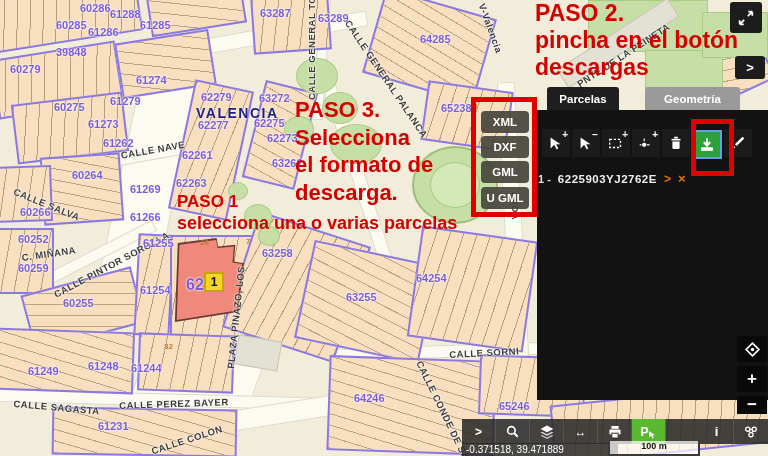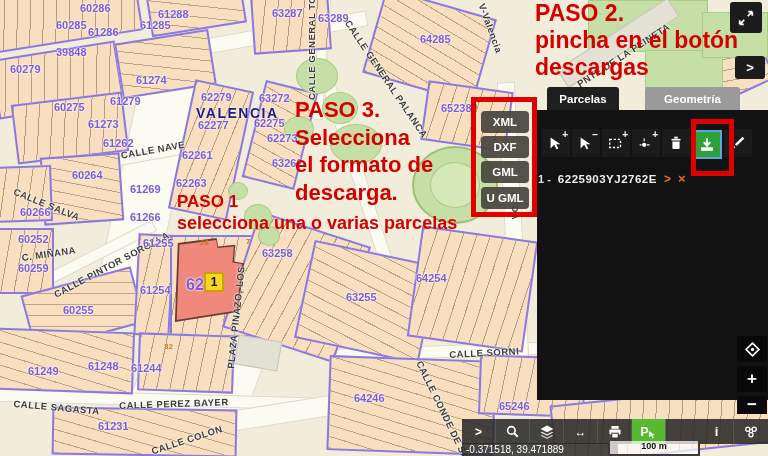--- a/index.html
+++ b/index.html
@@ -169,41 +169,41 @@
       <span class="street-label" style="left: 21px; top: 252px; transform: rotate(-8deg);">C. MIÑANA</span>
       <span class="street-label" style="left: 52px; top: 290px; transform: rotate(-28deg);">CALLE PINTOR SOROLLA</span>
       <span class="street-label" style="left: 225px; top: 368px; transform: rotate(-84deg);">PLAZA PINAZO, LOS</span>
       <span class="street-label" style="left: 14px; top: 398px; transform: rotate(5deg);">CALLE SAGASTA</span>
       <span class="street-label" style="left: 119px; top: 400px; transform: rotate(-2deg);">CALLE PEREZ BAYER</span>
       <span class="street-label" style="left: 150px; top: 446px; transform: rotate(-18deg);">CALLE COLON</span>
       <span class="street-label" style="left: 449px; top: 349px; transform: rotate(-3deg);">CALLE SORNI</span>
       <span class="street-label" style="left: 424px; top: 359px; transform: rotate(64deg);">CALLE CONDE DE SAL</span>
       <span class="street-label" style="left: 521px; top: 192px; transform: rotate(90deg);">AVDA</span>
       <span class="block-label" style="left: 80px; top: 2px;">60286</span>
-      <span class="block-label" style="left: 110px; top: 8px; padding-left: 48px;">61288</span>
+      <span class="block-label" style="left: 110px; top: 8px;">61288</span>
       <span class="block-label" style="left: 56px; top: 19px;">60285</span>
       <span class="block-label" style="left: 88px; top: 26px;">61286</span>
       <span class="block-label" style="left: 140px; top: 19px;">61285</span>
-      <span class="block-label" style="left: 272px; top: 7px;">63287</span>
+      <span class="block-label" style="left: 260px; top: 7px;">63287</span>
       <span class="block-label" style="left: 318px; top: 12px;">63289</span>
       <span class="block-label" style="left: 420px; top: 33px;">64285</span>
       <span class="block-label" style="left: 56px; top: 46px;">39848</span>
       <span class="block-label" style="left: 10px; top: 63px;">60279</span>
       <span class="block-label" style="left: 136px; top: 74px;">61274</span>
       <span class="block-label" style="left: 110px; top: 95px;">61279</span>
       <span class="block-label" style="left: 54px; top: 101px;">60275</span>
       <span class="block-label" style="left: 88px; top: 118px;">61273</span>
       <span class="block-label" style="left: 103px; top: 137px;">61262</span>
       <span class="block-label" style="left: 72px; top: 169px;">60264</span>
       <span class="block-label" style="left: 130px; top: 183px;">61269</span>
       <span class="block-label" style="left: 20px; top: 206px;">60266</span>
       <span class="block-label" style="left: 130px; top: 211px;">61266</span>
       <span class="block-label" style="left: 18px; top: 233px;">60252</span>
       <span class="block-label" style="left: 18px; top: 262px;">60259</span>
-      <span class="block-label" style="left: 63px; top: 304px;">60255</span>
+      <span class="block-label" style="left: 63px; top: 297px;">60255</span>
       <span class="block-label" style="left: 143px; top: 237px;">61255</span>
       <span class="block-label" style="left: 140px; top: 284px;">61254</span>
       <span class="block-label" style="left: 201px; top: 91px;">62279</span>
       <span class="block-label" style="left: 259px; top: 92px;">63272</span>
       <span class="block-label" style="left: 198px; top: 119px;">62277</span>
       <span class="block-label" style="left: 254px; top: 117px;">62275</span>
       <span class="block-label" style="left: 267px; top: 132px;">62273</span>
       <span class="block-label" style="left: 272px; top: 157px;">63262</span>
       <span class="block-label" style="left: 182px; top: 149px;">62261</span>
       <span class="block-label" style="left: 176px; top: 177px;">62263</span>

